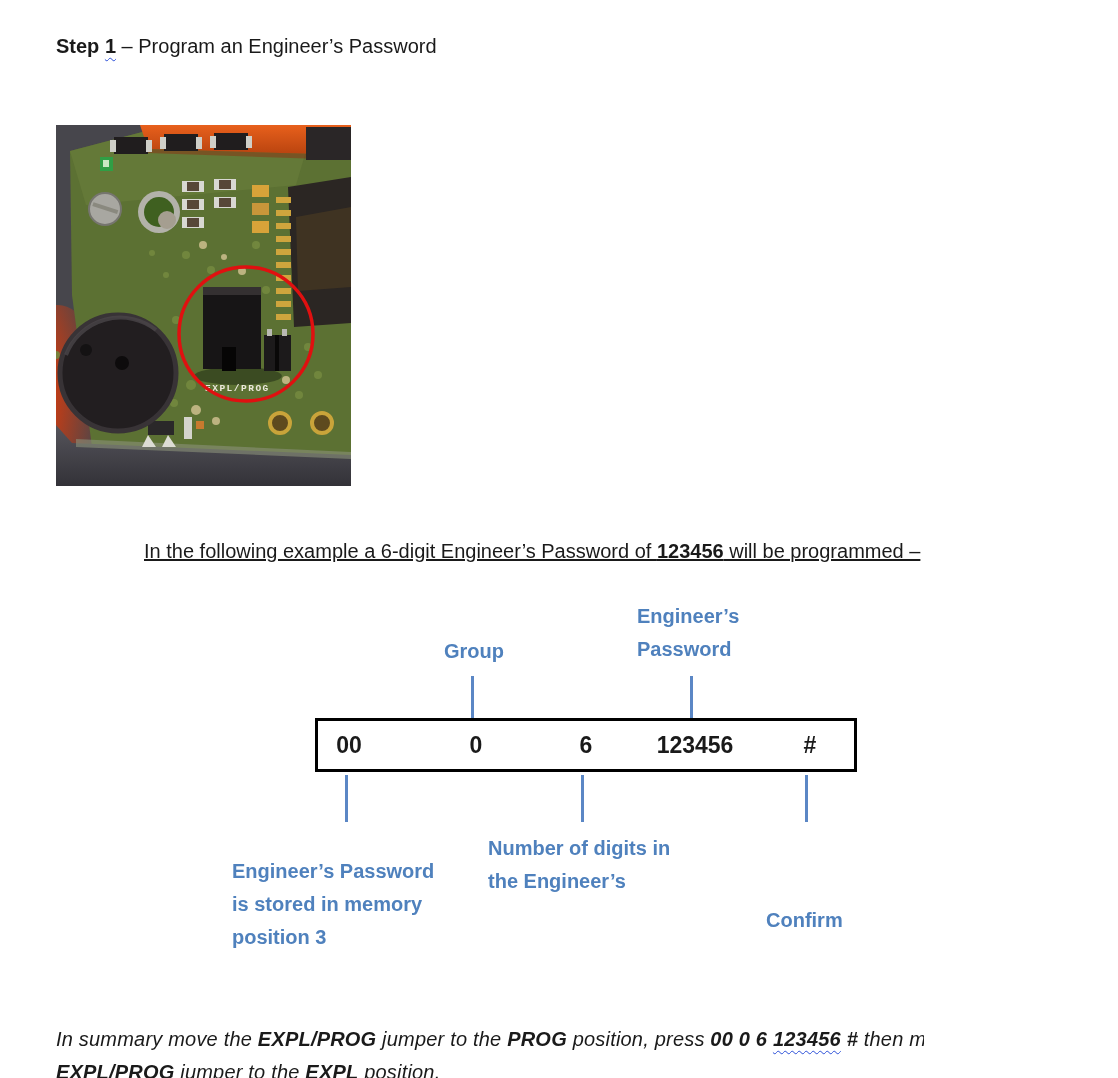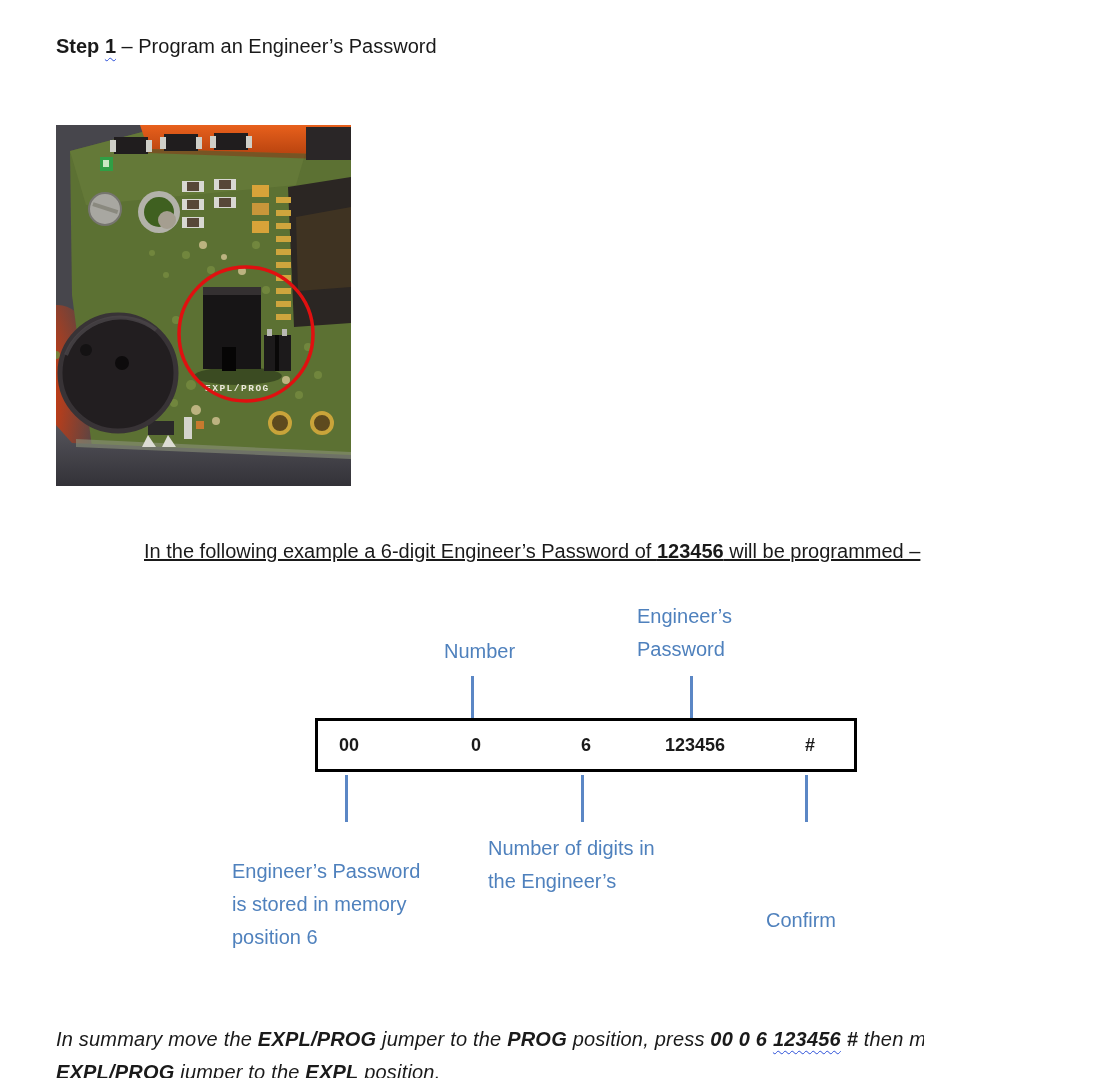--- a/index.html
+++ b/index.html
@@ -13,39 +13,39 @@
   .heading{left:56px;top:12px;line-height:28px;}
   .wavy{
     text-decoration-line:underline;text-decoration-style:wavy;
     text-decoration-color:#2b50d8;text-decoration-thickness:1px;
     text-underline-offset:4px;text-decoration-skip-ink:none;
   }
   .instruction{left:144px;top:70px;line-height:28px;}
   .example{left:144px;top:517px;line-height:28px;text-decoration:underline;}
   .photo{left:56px;top:125px;width:295px;height:361px;}
   .blue{color:var(--accent-blue,#4f81bd);}
-  .lbl{line-height:33px;}
+  .lbl{line-height:33px;font-weight:bold;}
   .lbl-group{left:444px;top:635px;}
   .lbl-engpass{left:637px;top:600px;}
   .lbl-memory{left:232px;top:833px;margin-top:22px;}
   .lbl-digits{left:488px;top:832px;}
   .lbl-confirm{left:766px;top:861px;margin-top:43px;}
   .callout{width:3px;background:var(--callout-blue,#5b87c5);}
   .cl-up-1{left:471px;top:676px;height:51px;}
   .cl-up-2{left:690px;top:676px;height:51px;}
   .cl-dn-1{left:345px;top:775px;height:47px;}
   .cl-dn-2{left:581px;top:775px;height:47px;}
   .cl-dn-3{left:805px;top:775px;height:47px;}
   .seqbox{
     left:315px;top:718px;width:542px;height:54px;box-sizing:border-box;
     border:3px solid var(--box-border,#000);background:#fff;
   }
   .seqbox .val{
     position:absolute;top:50%;transform:translate(-50%,-50%);
-    font-weight:bold;font-size:18px;white-space:nowrap;
+    font-weight:bold;font-size:23px;white-space:nowrap;
   }
   .v1{left:31px;} .v2{left:158px;} .v3{left:268px;} .v4{left:377px;} .v5{left:492px;}
   .summary{
     left:56px;top:1003px;width:1005px;line-height:33px;
     font-style:italic;letter-spacing:.2px;
   }
   .red-ring{stroke:var(--red-circle,#e01010);}
   .silkscreen{
     font-family:"Liberation Mono","DejaVu Sans Mono",monospace;
     font-weight:bold;letter-spacing:1.5px;
@@ -211,21 +211,21 @@
       <text x="149" y="266" font-size="9.5" fill="#ece8dd" class="silkscreen">EXPL/PROG</text>
 
       <circle cx="190" cy="209" r="67" fill="none" stroke-width="3.5" class="red-ring"></circle>
     </svg>
   </div>
 
   <p class="abs example"><span>In the following example a 6-digit Engineer’s Password of </span><b>123456</b><span> will be programmed –</span></p>
 
   <div>
 
-    <div class="abs blue lbl lbl-group">Number</div>
+    <div class="abs blue lbl lbl-group">Group</div>
     <div class="abs blue lbl lbl-engpass">
       <div>Engineer’s</div>
       <div>Password</div>
     </div>
 
     <div class="abs callout cl-up-1"></div>
     <div class="abs callout cl-up-2"></div>
 
     <div class="abs seqbox">
       <span class="val v1">00</span>
@@ -235,21 +235,21 @@
       <span class="val v5">#</span>
     </div>
 
     <div class="abs callout cl-dn-1"></div>
     <div class="abs callout cl-dn-2"></div>
     <div class="abs callout cl-dn-3"></div>
 
     <div class="abs blue lbl lbl-memory">
       <div>Engineer’s Password</div>
       <div>is stored in memory</div>
-      <div>position 6</div>
+      <div>position 3</div>
     </div>
     <div class="abs blue lbl lbl-digits">
       <div>Number of digits in</div>
       <div>the Engineer’s</div>
     </div>
     <div class="abs blue lbl lbl-confirm">Confirm</div>
   </div>
 
   <p class="abs summary"><span>In summary move the </span><b>EXPL/PROG</b><span> jumper to the </span><b>PROG</b><span> position, press </span><b>00 0 6 </b><b class="wavy">123456</b><b> #</b><span> then move the </span><br><b>EXPL/PROG</b><span> jumper to the </span><b>EXPL</b><span> position.</span></p>
 

